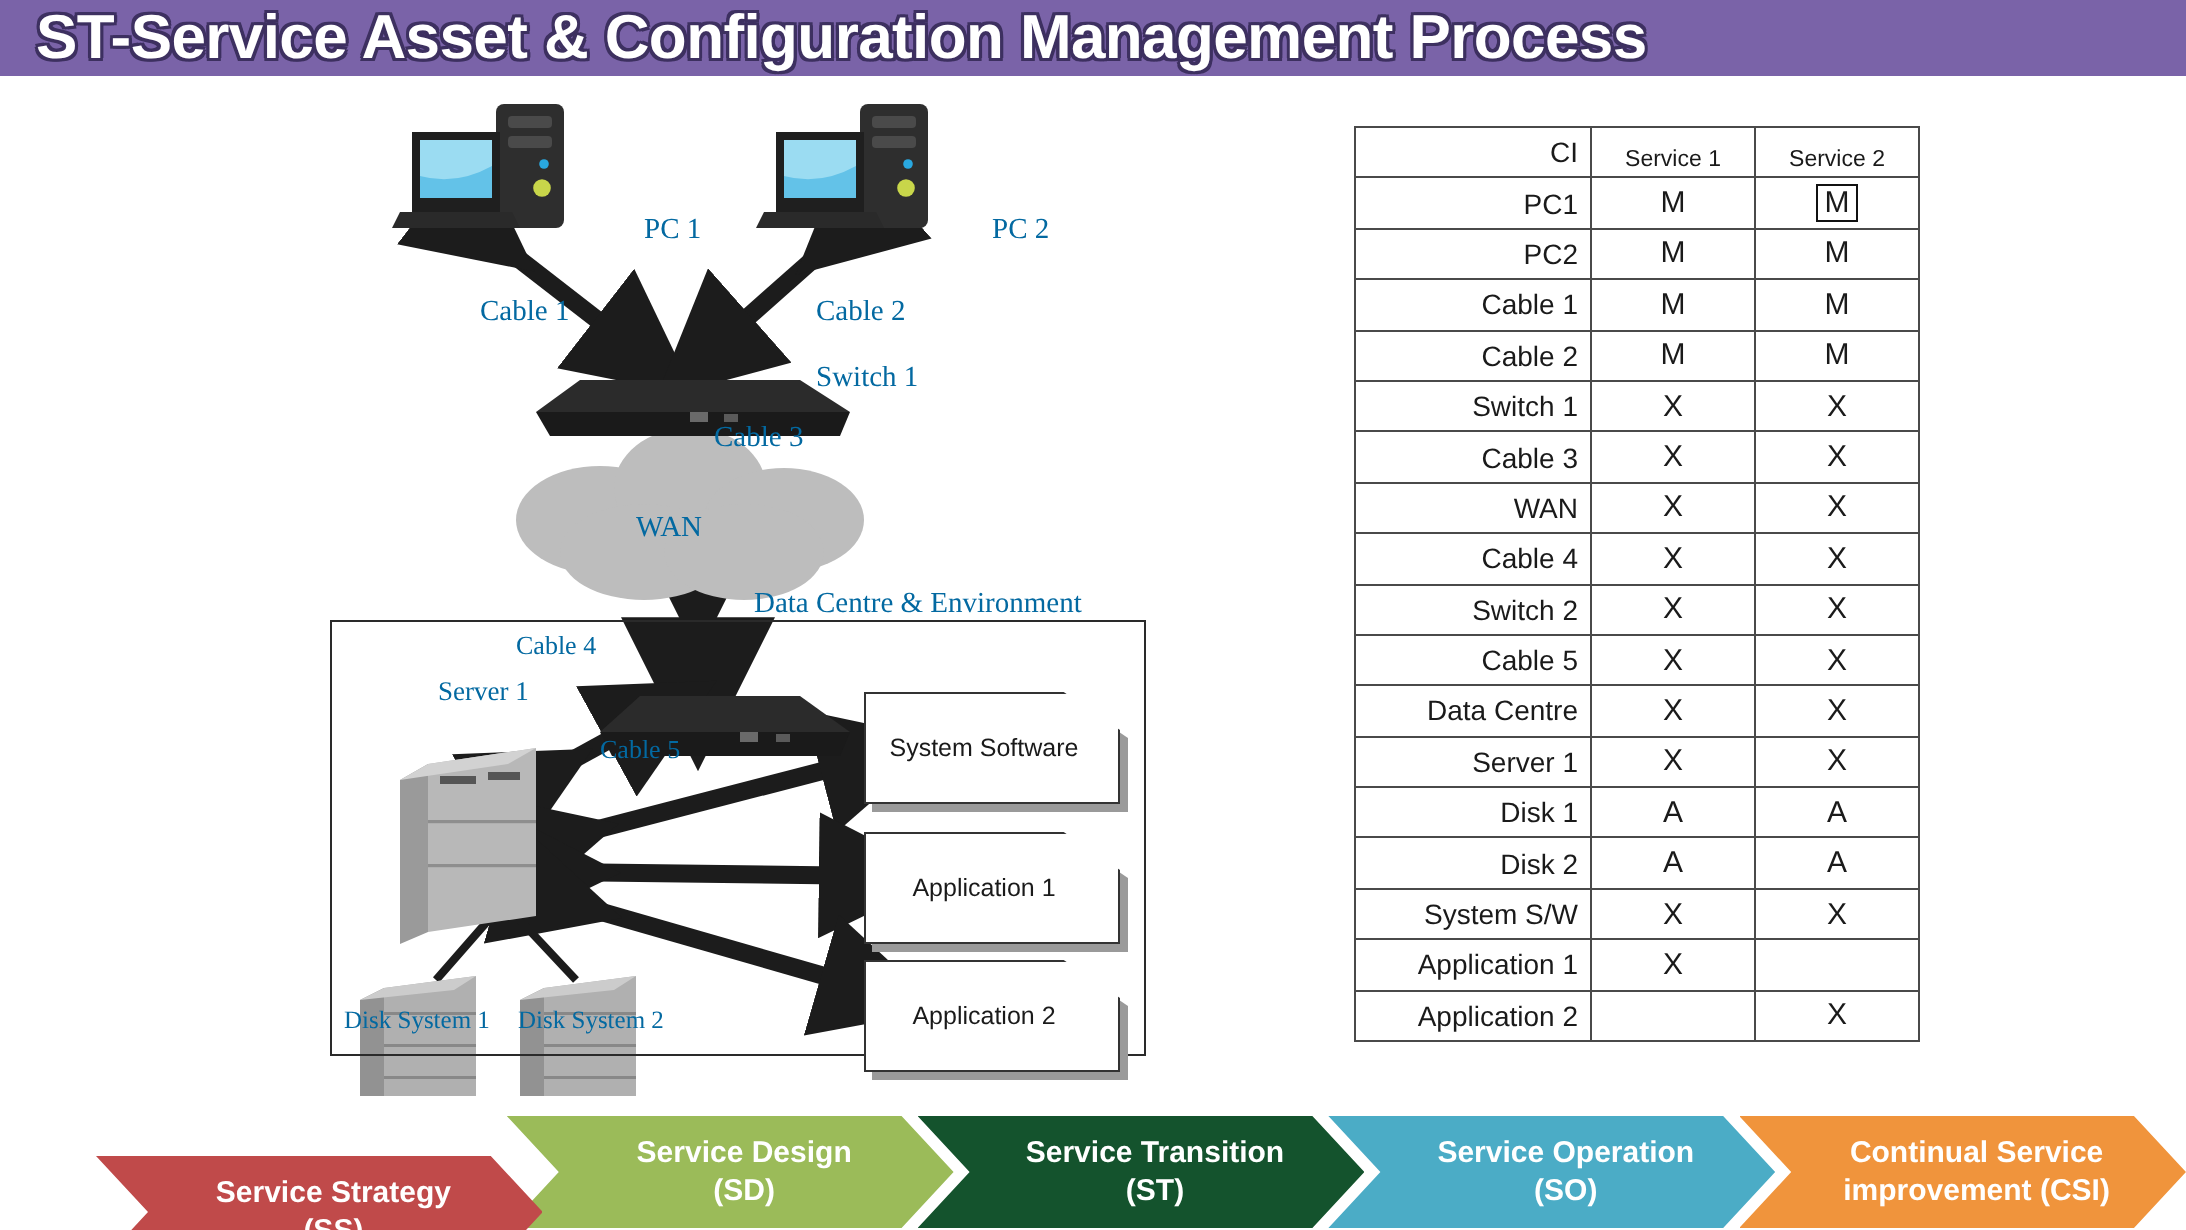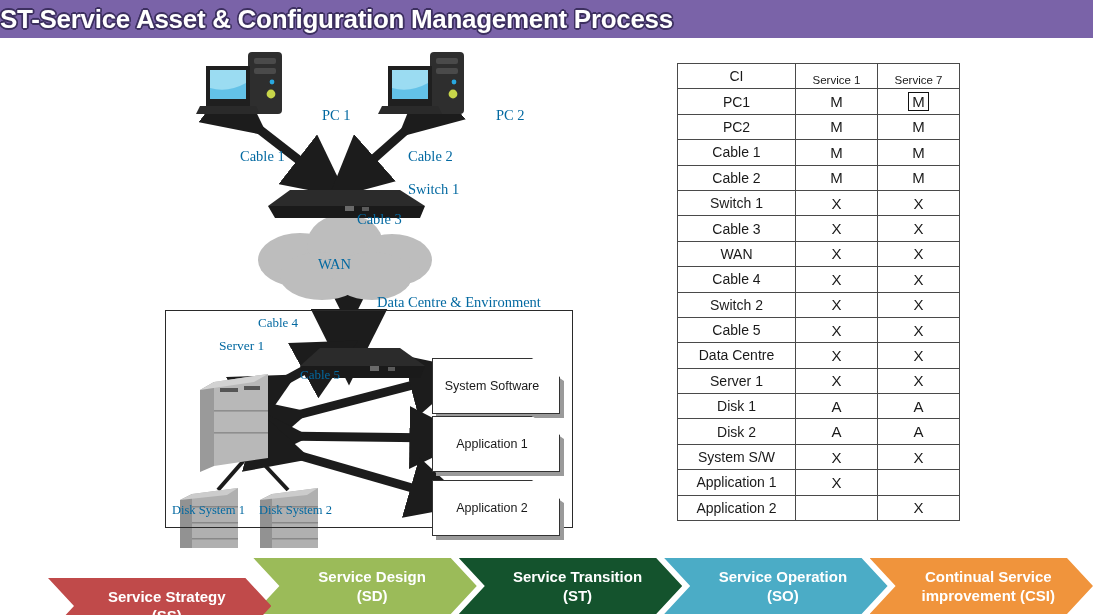--- a/index.html
+++ b/index.html
@@ -13,23 +13,24 @@
   }
 
   
   #header-bar {
     position:absolute; left:0; top:0; width:1093px; height:38px;
     background:#7a63a8;
     display:flex; align-items:center;
   }
   #header-title {
     color:#ffffff;
-    font-size:26px;
+    font-size:31px;
     font-weight:bold;
     letter-spacing:-0.3px;
+    padding-left:18px;
     white-space:nowrap;
     text-shadow:
       -1.4px -1.4px 0 #3d3060, 1.4px -1.4px 0 #3d3060,
       -1.4px  1.4px 0 #3d3060, 1.4px  1.4px 0 #3d3060,
        0px   -1.6px 0 #3d3060, 0px    1.6px 0 #3d3060,
       -1.6px  0px   0 #3d3060, 1.6px   0px  0 #3d3060;
   }
 
   
   #diagram { position:absolute; left:0; top:38px; width:660px; height:510px; }
@@ -76,21 +77,21 @@
     background:#ffffff;
   }
   #ci-table td {
     border:1.3px solid #4a4a4a;
     height:25.4px;
     font-size:14px;
     color:#1a1a1a;
     padding:0 6px;
     background:#ffffff;
   }
-  #ci-table td.ci-name  { width:118px; text-align:center; }
+  #ci-table td.ci-name  { width:118px; text-align:right; }
   #ci-table td.ci-val   { width:82px;  text-align:center; font-size:15px; }
   #ci-table tr.hdr td.ci-name { font-size:14px; }
   #ci-table tr.hdr td.ci-val  { font-size:11.5px; font-weight:normal; vertical-align:bottom; padding-bottom:2px; }
   .sel-cell { position:relative; }
   .sel-cell .selbox {
     display:inline-block;
     border:1.6px solid #111;
     padding:0 3px;
     line-height:17px;
   }
@@ -212,21 +213,21 @@
       <circle cx="453" cy="56" r="4.4" fill="#c8d64a"></circle>
       <path d="M388,28 L432,28 L432,68 L388,68 z" fill="#1f1f1f"></path>
       <rect x="392" y="32" width="36" height="29" fill="#63c2e8"></rect>
       <path d="M392,32 L428,32 L428,45 Q410,55 392,50 z" fill="#9bdcf2"></path>
       <path d="M382,68 L438,68 L442,76 L378,76 z" fill="#2a2a2a"></path>
     </g>
   </svg>
 
   <div id="dc-box"></div>
 
-  <div class="docbox" style="left:432px; top:320px;">
+  <div class="docbox" style="left:432px; top:308px;">
     <div class="shadow"></div>
     <div class="face">
       <span>System Software</span>
     </div>
   </div>
   <div class="docbox" style="left:432px; top:378px;">
     <div class="shadow"></div>
     <div class="face">
       <span>Application 1</span>
     </div>
@@ -251,21 +252,21 @@
   <div class="dlabel" style="left:300px; top:329px; font-size:13px;">Cable 5</div>
   <div class="dlabel" style="left:172px; top:465px; font-size:12.5px;">Disk System 1</div>
   <div class="dlabel" style="left:259px; top:465px; font-size:12.5px;">Disk System 2</div>
 </div>
 
 <table id="ci-table">
   <tbody>
     <tr class="hdr">
       <td class="ci-name">CI</td>
       <td class="ci-val">Service 1</td>
-      <td class="ci-val">Service 7</td>
+      <td class="ci-val">Service 2</td>
     </tr>
   <tr>
         <td class="ci-name">PC1</td>
         <td class="ci-val">M</td>
         <td class="ci-val sel-cell"><span class="selbox">M</span></td>
       </tr>
       <tr>
         <td class="ci-name">PC2</td>
         <td class="ci-val">M</td>
         <td class="ci-val">M</td>

